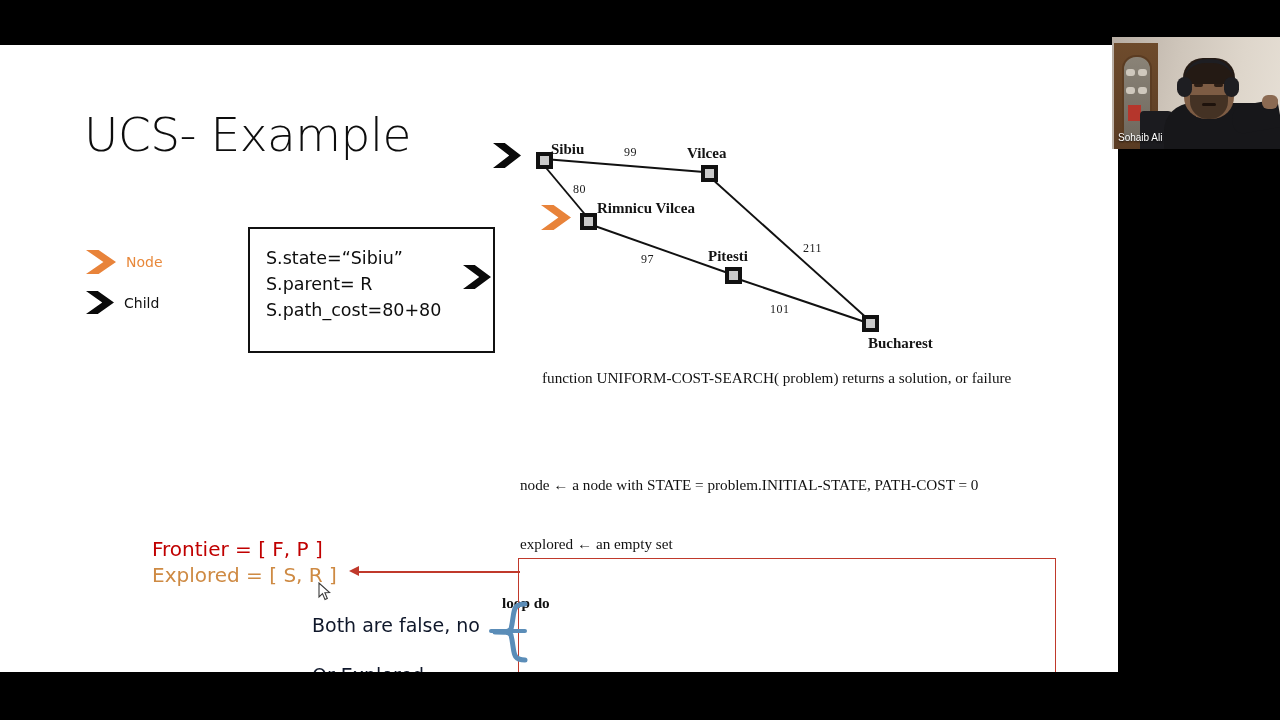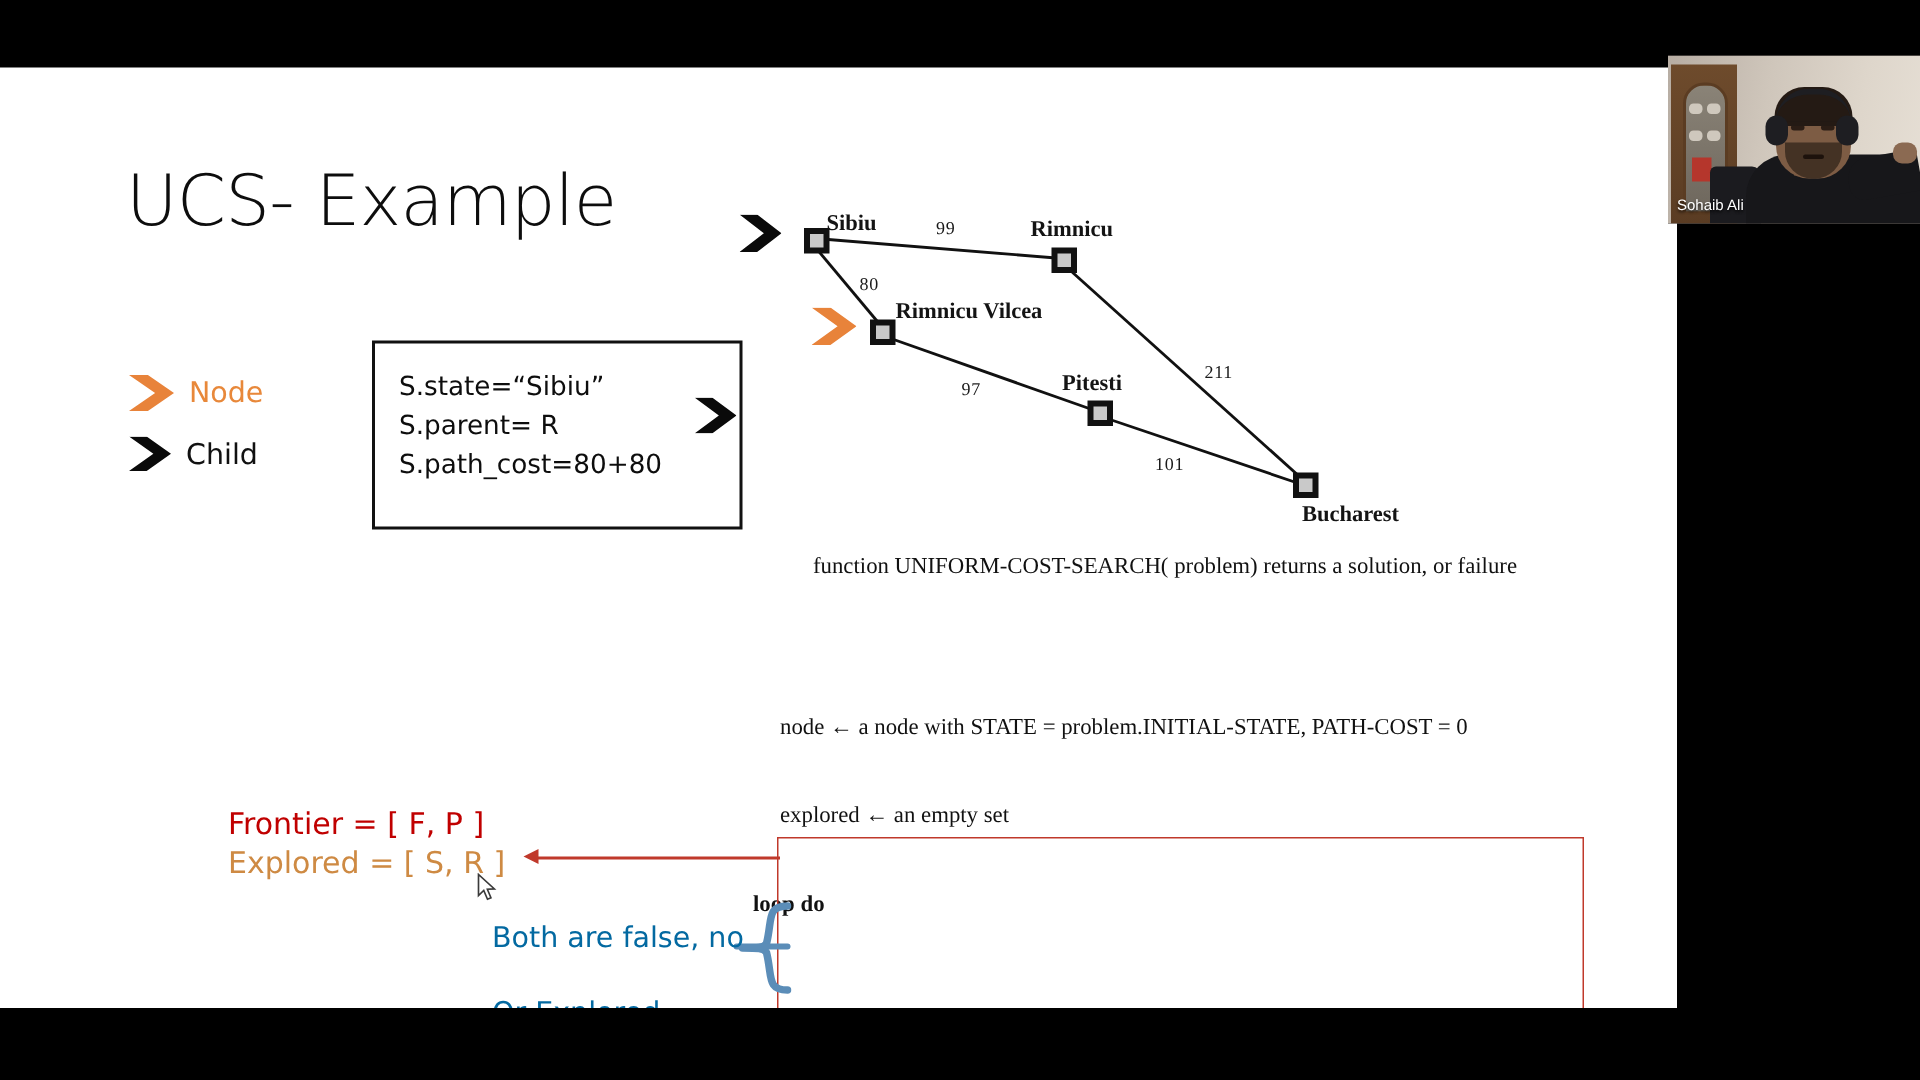--- a/index.html
+++ b/index.html
@@ -36,21 +36,21 @@
   
   .legend-row {
     position: absolute;
     display: flex;
     align-items: center;
     gap: 10px;
   }
   #legend-node { left: 86px; top: 205px; }
   #legend-child { left: 86px; top: 246px; }
   .legend-label {
-    font-size: 19px;
+    font-size: 14px;
     font-family: "DejaVu Sans", sans-serif;
     font-weight: 400;
   }
   #legend-node .legend-label { color: #E8883A; }
   #legend-child .legend-label { color: #111111; }
 
   
   .chev {
     display: inline-block;
     clip-path: polygon(0% 0%, 42% 0%, 100% 50%, 42% 100%, 0% 100%, 58% 50%);
@@ -159,25 +159,25 @@
     position: absolute;
     font-family: "DejaVu Sans", sans-serif;
     font-size: 20px;
     white-space: nowrap;
   }
   #frontier-line { left: 152px; top: 492px; color: #C00000; }
   #explored-line { left: 152px; top: 518px; color: #CE8A43; }
 
   #note {
     position: absolute;
-    left: 328px; top: 568px;
+    left: 312px; top: 568px;
     font-family: "DejaVu Sans", sans-serif;
     font-size: 19px;
     line-height: 25px;
-    color: #0369a1;
+    color: #0f172a;
     white-space: nowrap;
   }
 
   
   #brace-wrap { position: absolute; left: 489px; top: 556px; }
   #brace-line {
     position: absolute;
     left: 489px; top: 584px;
     width: 38px; height: 4px;
     background: #5B8DB8;
@@ -342,21 +342,21 @@
         <i></i>
       </div>
     <div class="gnode" style="left:725px; top:222px;">
         <i></i>
       </div>
     <div class="gnode" style="left:862px; top:270px;">
         <i></i>
       </div>
 
     <div class="glabel" style="left:551px; top:96px;">Sibiu</div>
-    <div class="glabel" style="left:687px; top:100px;">Rimnicu</div>
+    <div class="glabel" style="left:687px; top:100px;">Vilcea</div>
     <div class="glabel" style="left:597px; top:155px;">Rimnicu Vilcea</div>
     <div class="glabel" style="left:708px; top:203px;">Pitesti</div>
     <div class="glabel" style="left:868px; top:290px;">Bucharest</div>
 
     <div class="gcost" style="left:624px; top:100px;">99</div>
     <div class="gcost" style="left:573px; top:137px;">80</div>
     <div class="gcost" style="left:641px; top:207px;">97</div>
     <div class="gcost" style="left:770px; top:257px;">101</div>
     <div class="gcost" style="left:803px; top:196px;">211</div>
 

